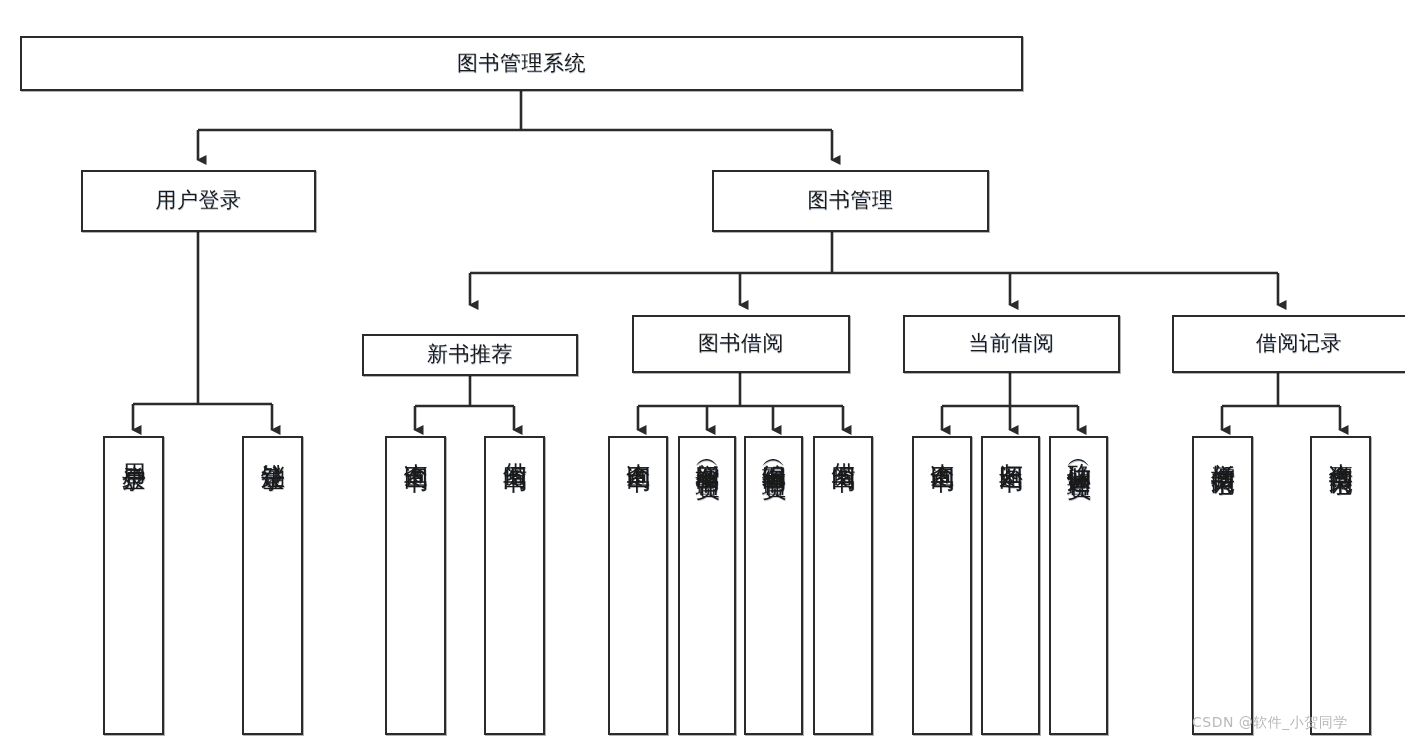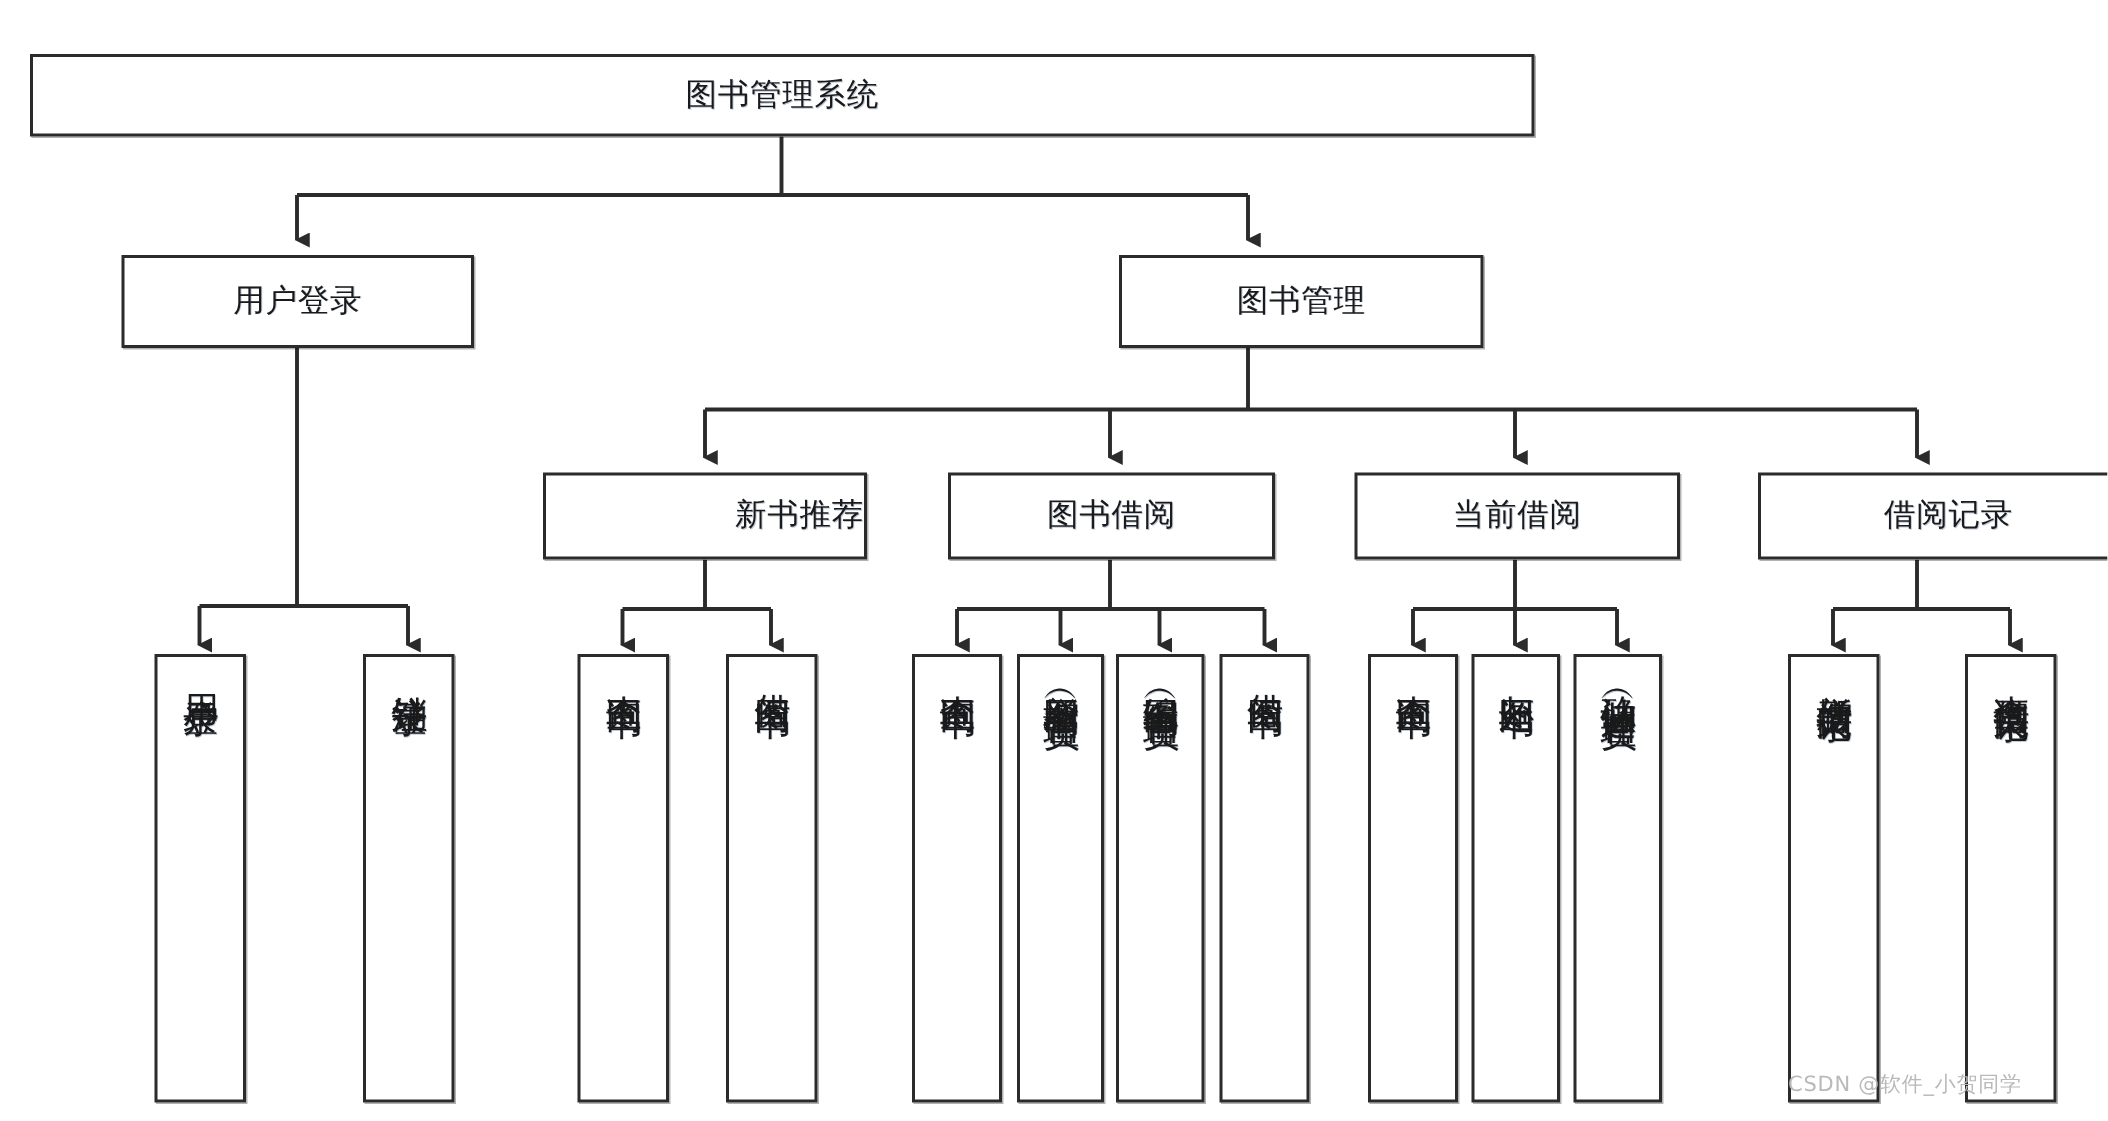--- a/index.html
+++ b/index.html
@@ -121,25 +121,25 @@
     </g>
   </svg>
 
   <div class="node" style="left:20px; top:12px; width:1003px; height:55px;margin-top:24px;">
     <span class="lbl">图书管理系统</span>
   </div>
 
   <div class="node" style="left:81px; top:170px; width:235px; height:62px;">
     <span class="lbl">用户登录</span>
   </div>
-  <div class="node" style="left:712px; top:170px; width:243px; height:62px;margin-left:34px;">
+  <div class="node" style="left:712px; top:170px; width:277px; height:62px;">
     <span class="lbl">图书管理</span>
   </div>
 
-  <div class="node" style="left:362px; top:315px; width:216px; height:58px;justify-content:flex-end;">
+  <div class="node" style="left:362px; top:334px; width:216px; height:42px;">
     <span class="lbl">新书推荐</span>
   </div>
   <div class="node" style="left:632px; top:315px; width:218px; height:58px;">
     <span class="lbl">图书借阅</span>
   </div>
   <div class="node" style="left:903px; top:315px; width:217px; height:58px;">
     <span class="lbl">当前借阅</span>
   </div>
   <div class="node" style="left:1172px; top:315px; width:254px; height:58px;">
     <span class="lbl">借阅记录</span>

